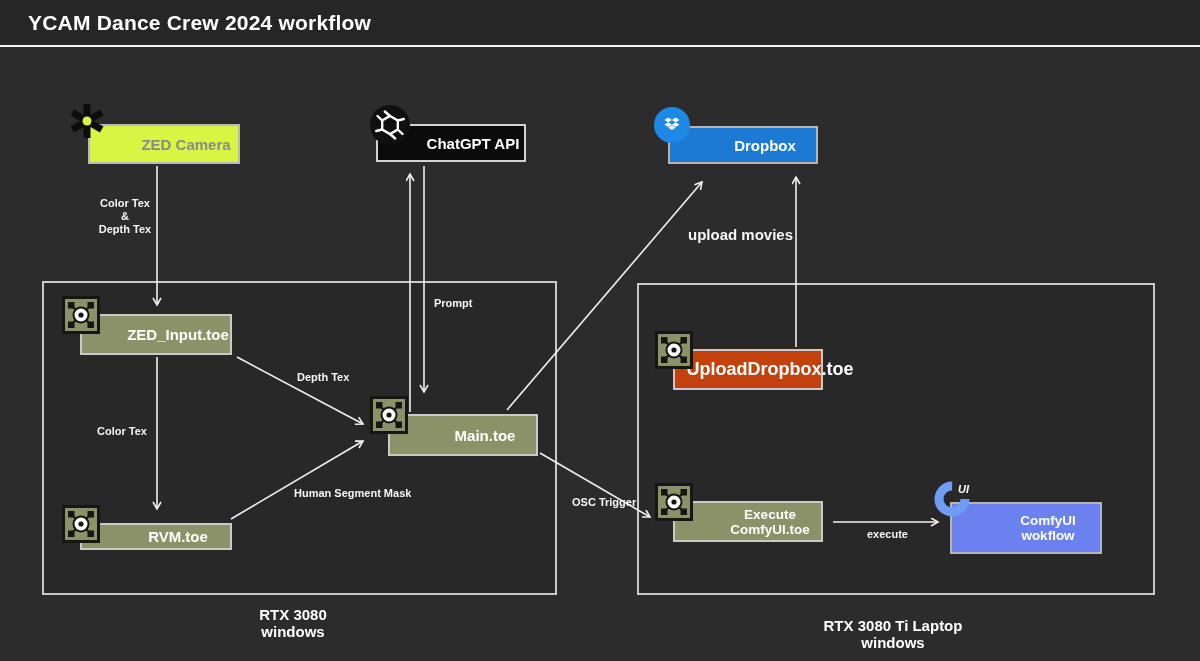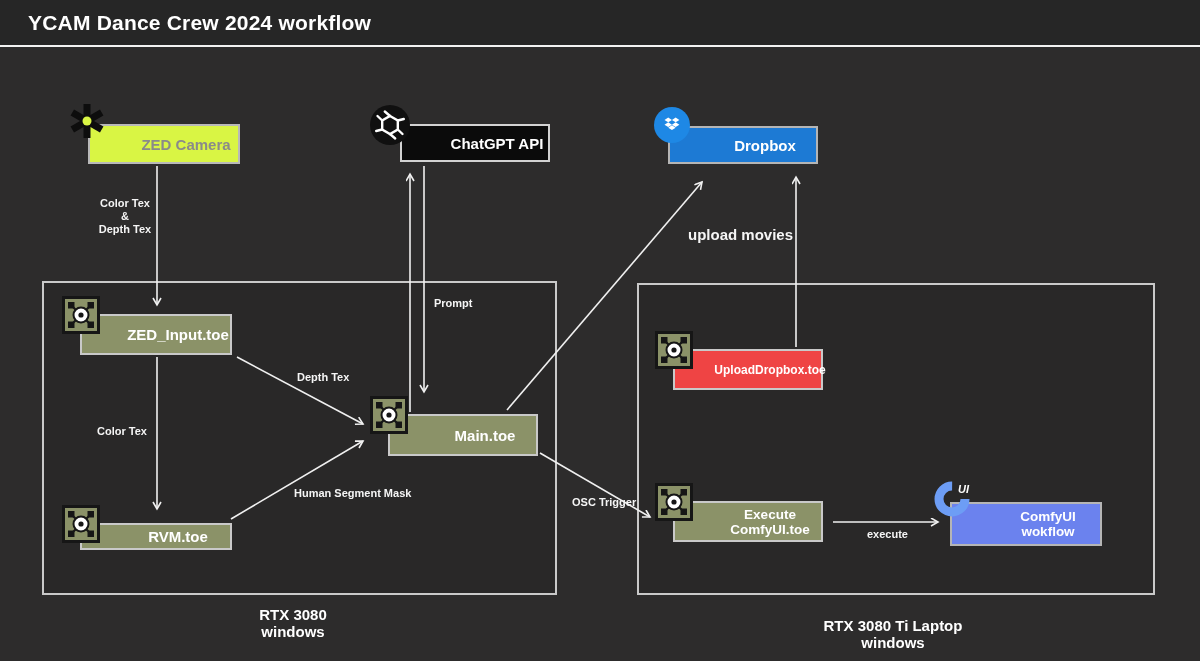--- a/index.html
+++ b/index.html
@@ -16,28 +16,28 @@
   .container { position:absolute; border:2px solid #c9c9c9; background:rgba(0,0,0,0.07); }
   #c-left  { left:42px;  top:234px; width:515px; height:314px; }
   #c-right { left:637px; top:236px; width:518px; height:312px; }
 
   svg.edges { position:absolute; left:0; top:0; width:1200px; height:614px; pointer-events:none; }
   svg.edges line { stroke:#f0f0f0; stroke-width:1.6; }
 
   .node { position:absolute; display:flex; align-items:center; justify-content:center;
     font-weight:bold; font-size:15px; color:#fff; border:2px solid #c2c2c2; text-align:center;padding-left:44px; }
   #n-zed     { left:88px;  top:77px;  width:152px; height:40px; background:#d9f544; color:#8a8a8a; border-color:#b9b9b9; }
-  #n-chatgpt { left:400px; top:77px;  width:150px; height:38px; background:#0b0b0b; border-color:#d2d2d2; }
+  #n-chatgpt { left:376px; top:77px;  width:150px; height:38px; background:#0b0b0b; border-color:#d2d2d2; }
   #n-dropbox { left:668px; top:79px;  width:150px; height:38px; background:#1d7ad4; border-color:#b5b5b5; }
   #n-zedin   { left:80px;  top:267px; width:152px; height:41px; background:#8b9268; border-color:#c9c9c9; }
   #n-rvm     { left:80px;  top:476px; width:152px; height:27px; background:#8b9268; border-color:#c9c9c9; }
   #n-main    { left:388px; top:367px; width:150px; height:42px; background:#8b9268; border-color:#c9c9c9; }
-  #n-updbx   { left:673px; top:302px; width:150px; height:41px; background:#ef4444; border-color:#c9c9c9; font-size:12px; }
+  #n-updbx   { left:673px; top:302px; width:150px; height:41px; background:#c2410c; border-color:#c9c9c9; font-size:18px; }
   #n-exec    { left:673px; top:454px; width:150px; height:41px; background:#8b9268; border-color:#c9c9c9; font-size:13.5px; }
-  #n-comfy   { left:950px; top:455px; width:152px; height:44px; background:#6b82ee; border-color:#b5b5b5; font-size:13.5px; }
+  #n-comfy   { left:950px; top:455px; width:152px; height:52px; background:#6b82ee; border-color:#b5b5b5; font-size:13.5px; }
 
   .nicon { position:absolute;font-style:italic; }
   #i-ast   { left:66px;  top:53px;  width:42px; height:42px; }
   #i-oai   { left:369px; top:57px;  width:42px; height:42px; }
   #i-dbx   { left:653px; top:59px;  width:38px; height:38px; }
   #i-td1   { left:62px;  top:249px; width:38px; height:38px; }
   #i-td2   { left:62px;  top:458px; width:38px; height:38px; }
   #i-td3   { left:370px; top:349px; width:38px; height:38px; }
   #i-td4   { left:655px; top:284px; width:38px; height:38px; }
   #i-td5   { left:655px; top:436px; width:38px; height:38px; }

